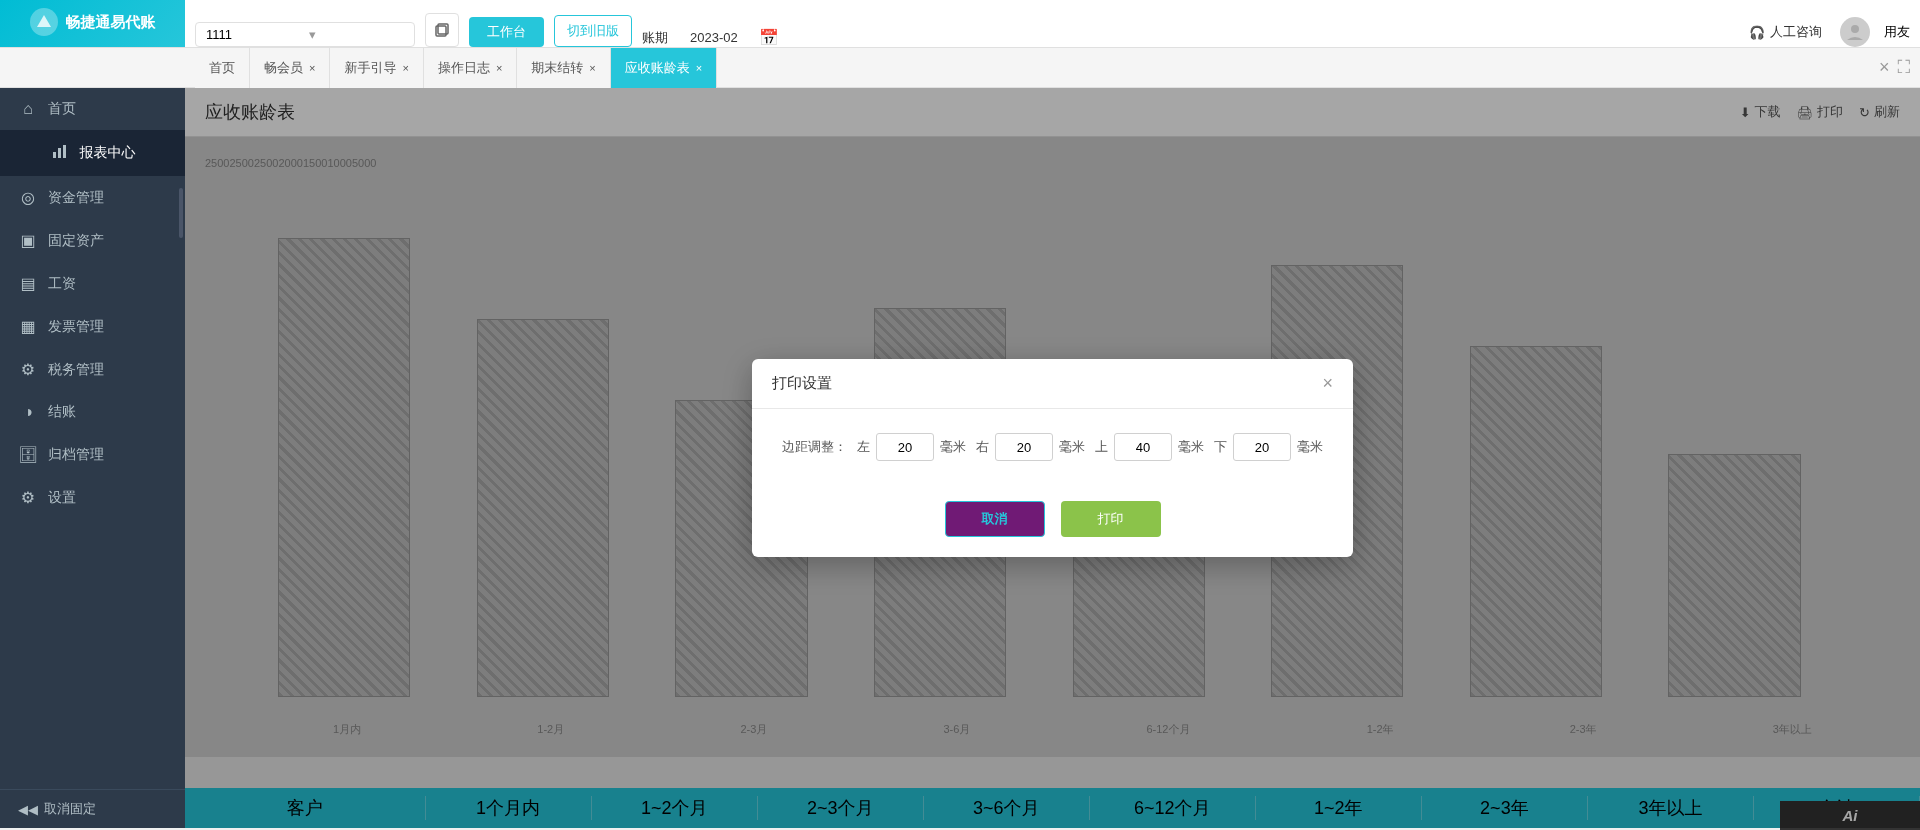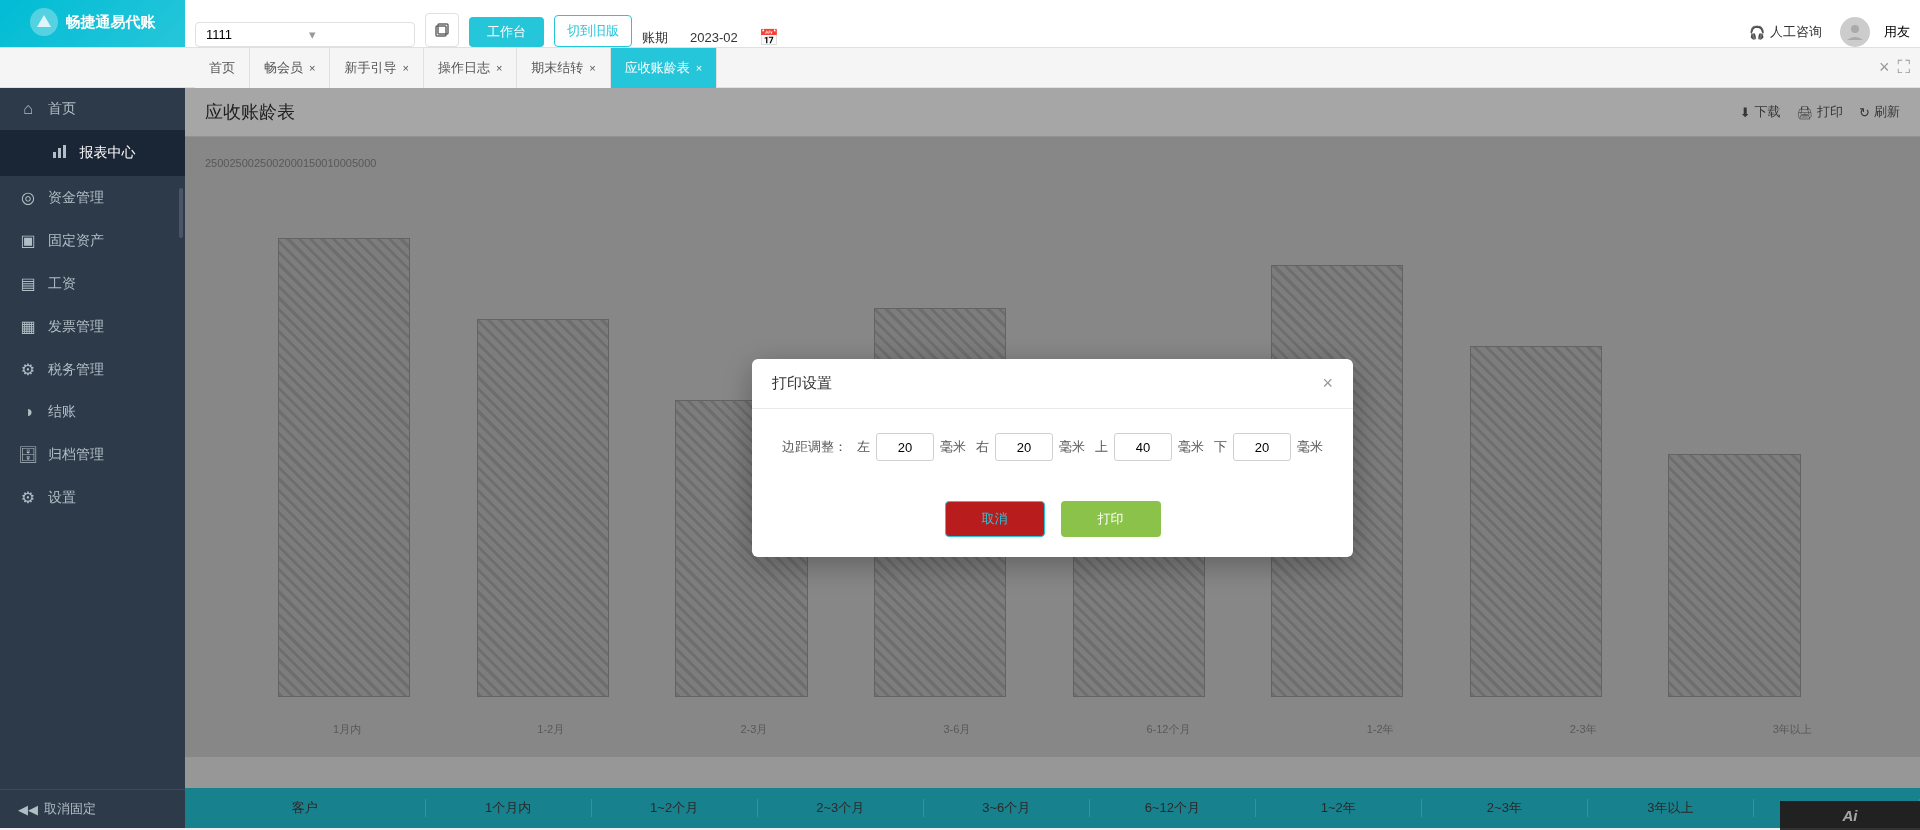--- a/index.html
+++ b/index.html
@@ -261,22 +261,22 @@
       left: 0;
       right: 0;
       height: 40px;
       background: #26c6da;
       display: flex;
       align-items: center;
     }
     .table-col {
       flex: 1;
       text-align: center;
-      color: #404040;
-      font-size: 13px;
+      color: #000000;
+      font-size: 18px;
       border-right: 1px solid rgba(255,255,255,0.3);
       padding: 0 8px;
     }
     .table-col:first-child { flex: 1.5; }
 
     
     .overlay {
       position: absolute;
       top: 0; left: 0; right: 0; bottom: 0;
       background: rgba(0,0,0,0.35);
@@ -339,25 +339,26 @@
     .dialog-footer {
       display: flex;
       justify-content: center;
       gap: 16px;
       padding: 16px 20px 20px;
     }
     .btn-cancel {
       width: 100px;
       height: 36px;
       border: 1px solid #26c6da;
-      background: #b91c1c;
+      background: #701a75;
       color: #26c6da;
       border-radius: 4px;
       cursor: pointer;
       font-size: 13px;
+      font-weight: bold;
     }
     .btn-print {
       width: 100px;
       height: 36px;
       border: none;
       background: #8bc34a;
       color: #fff;
       border-radius: 4px;
       cursor: pointer;
       font-size: 13px;

